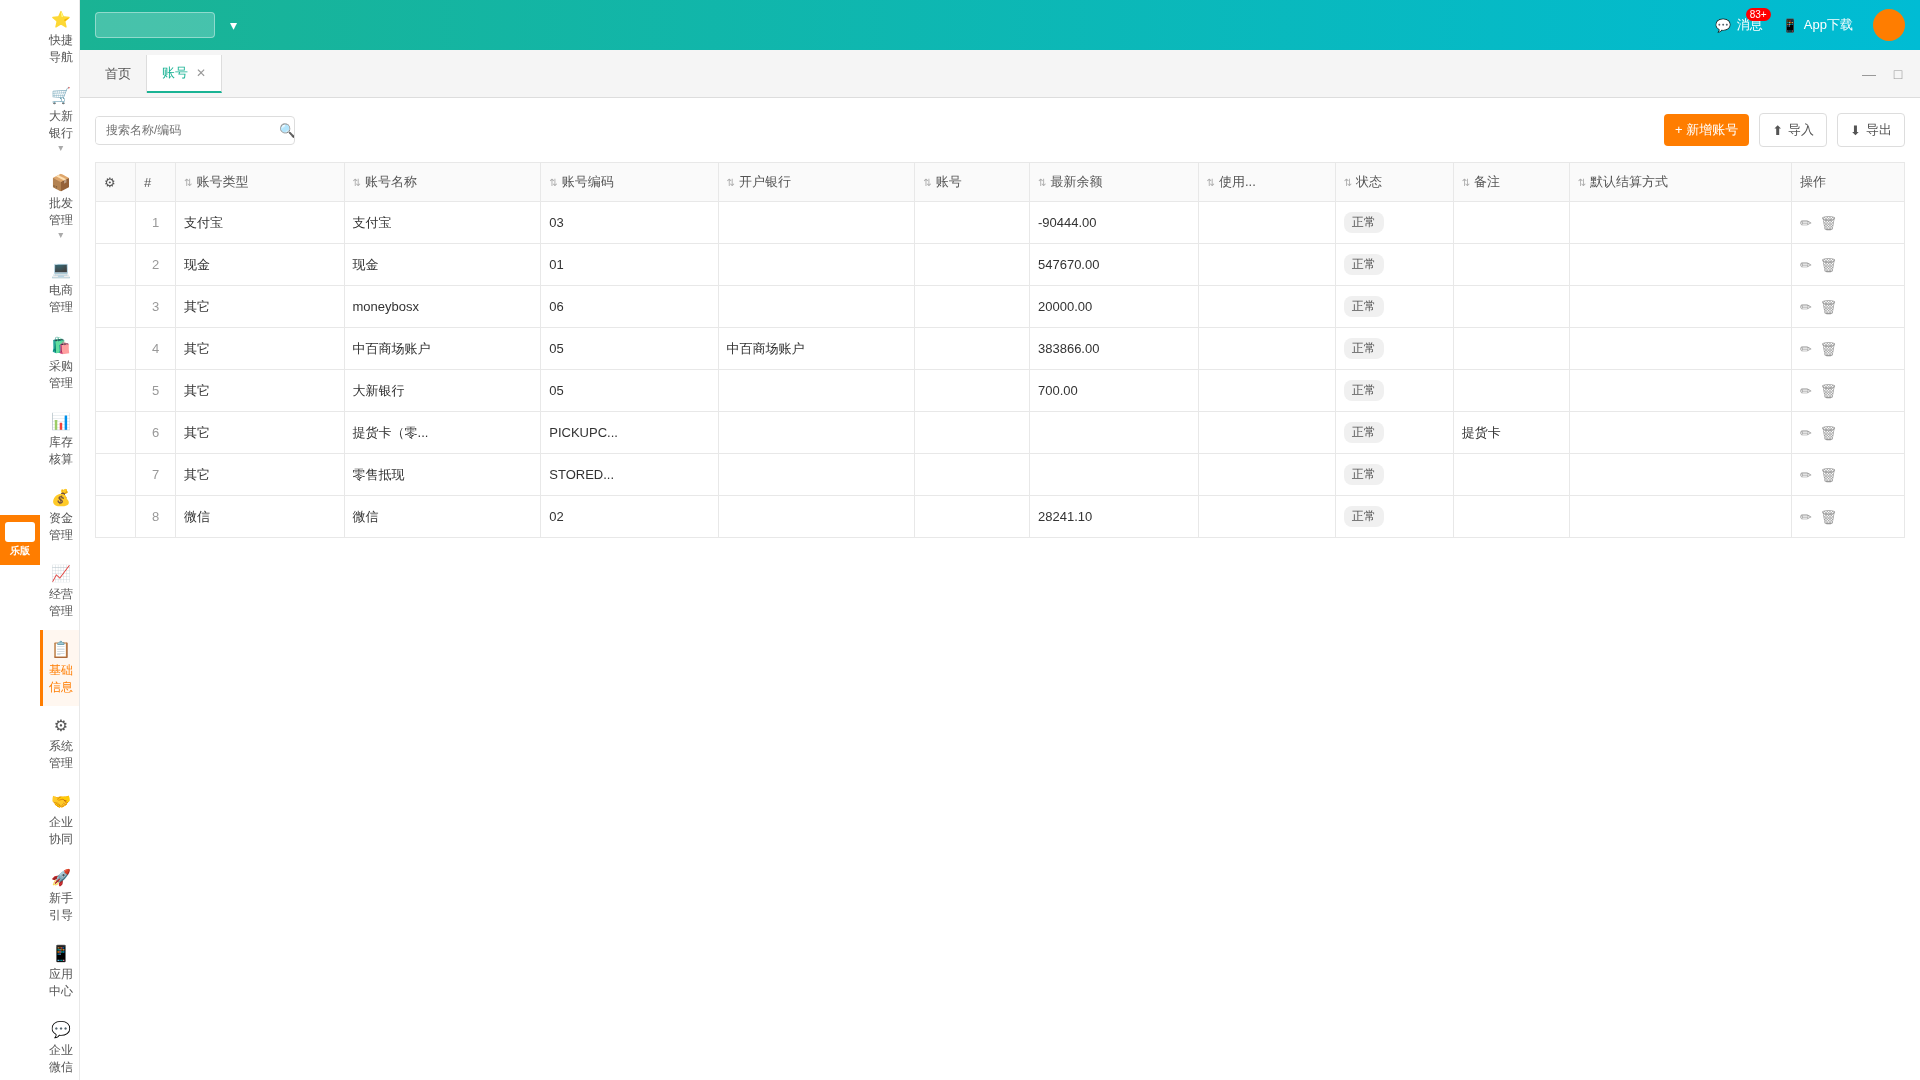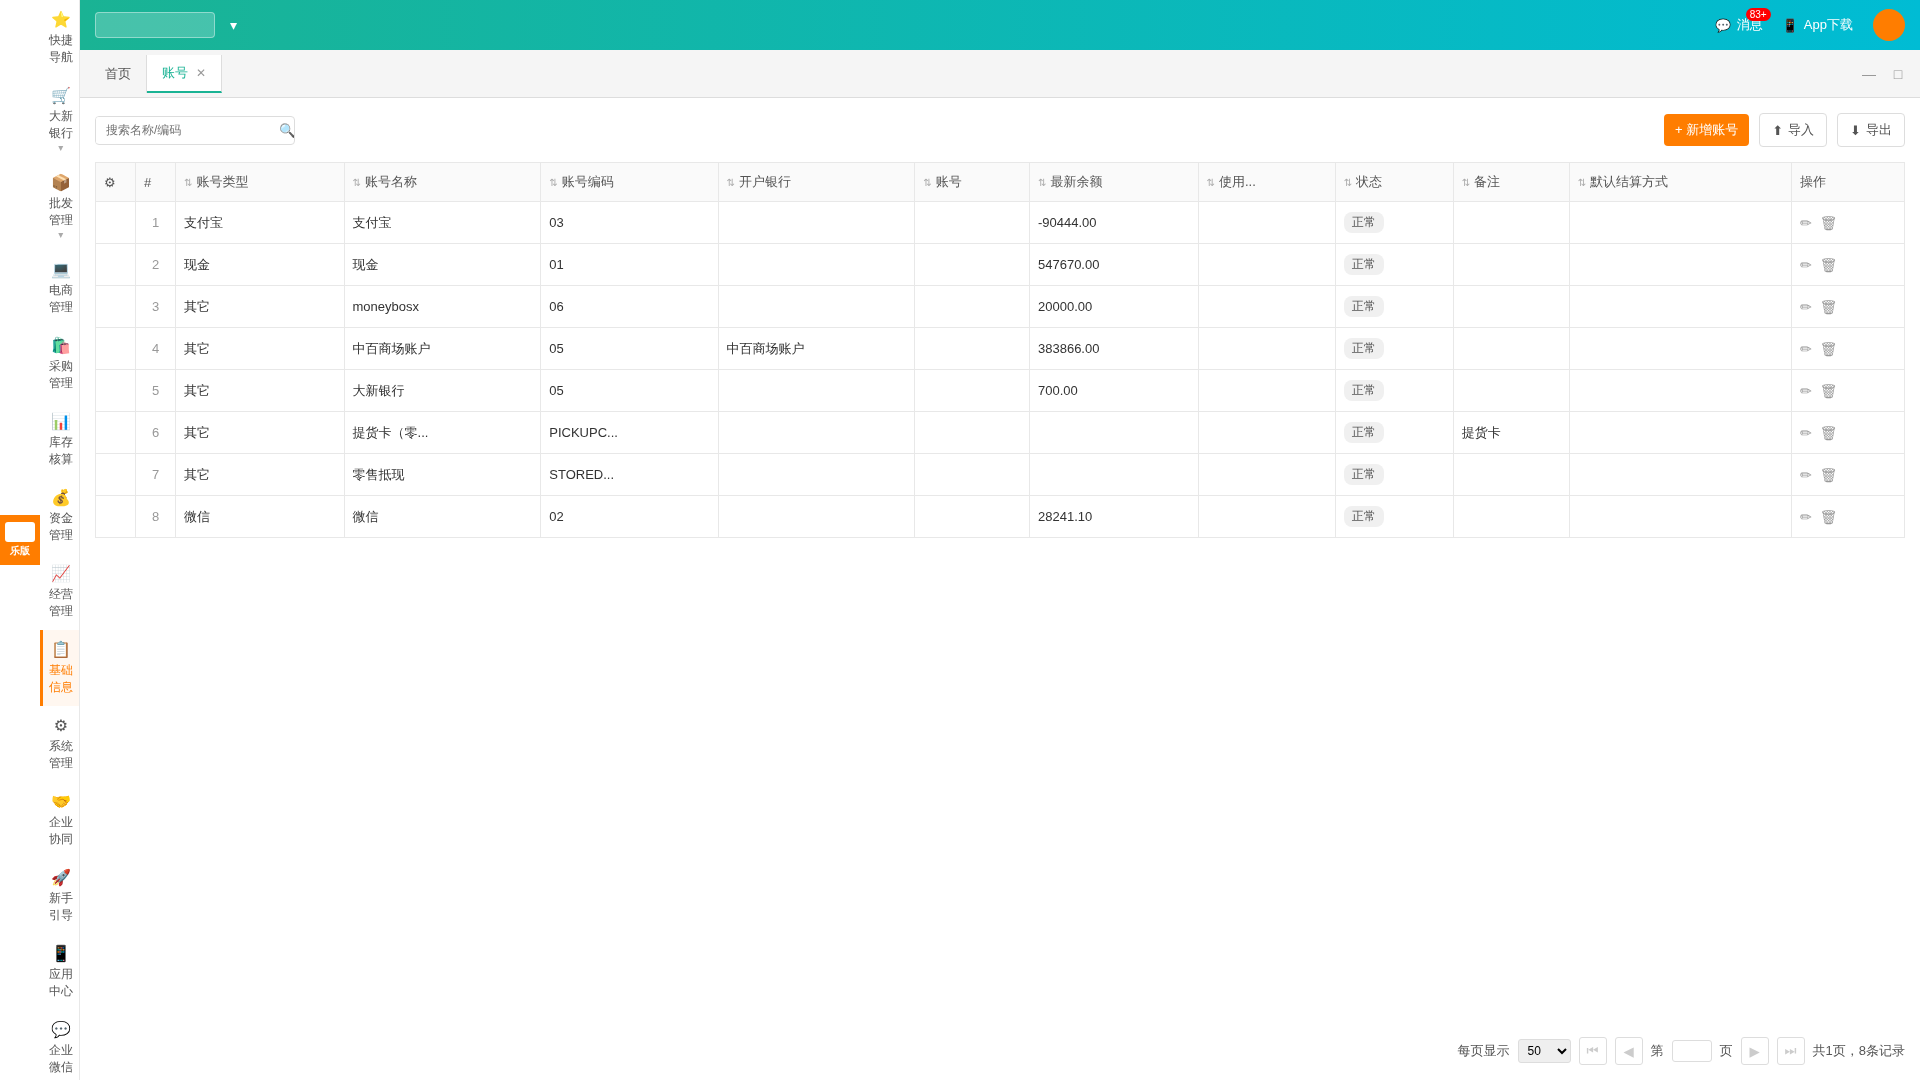--- a/index.html
+++ b/index.html
@@ -655,29 +655,14 @@
     <td>
       <div class="action-btns">
         <span class="action-btn">✏</span>
         <span class="action-btn">🗑</span>
       </div>
     </td>
   </tr>
         </tbody>
     </table>
 
-    <div class="pagination">
-      <span>每页显示</span>
-      <select class="page-size-select">
-        <option>50</option>
-        <option>100</option>
-      </select>
-      <button class="page-btn disabled">⏮</button>
-      <button class="page-btn disabled">◀</button>
-      <span>第</span>
-      <input class="page-input" style="">
-      <span>页</span>
-      <button class="page-btn disabled">▶</button>
-      <button class="page-btn disabled">⏭</button>
-      <span>共1页，8条记录</span>
-    </div>
   </div>
 </div>
 
 </body></html>

